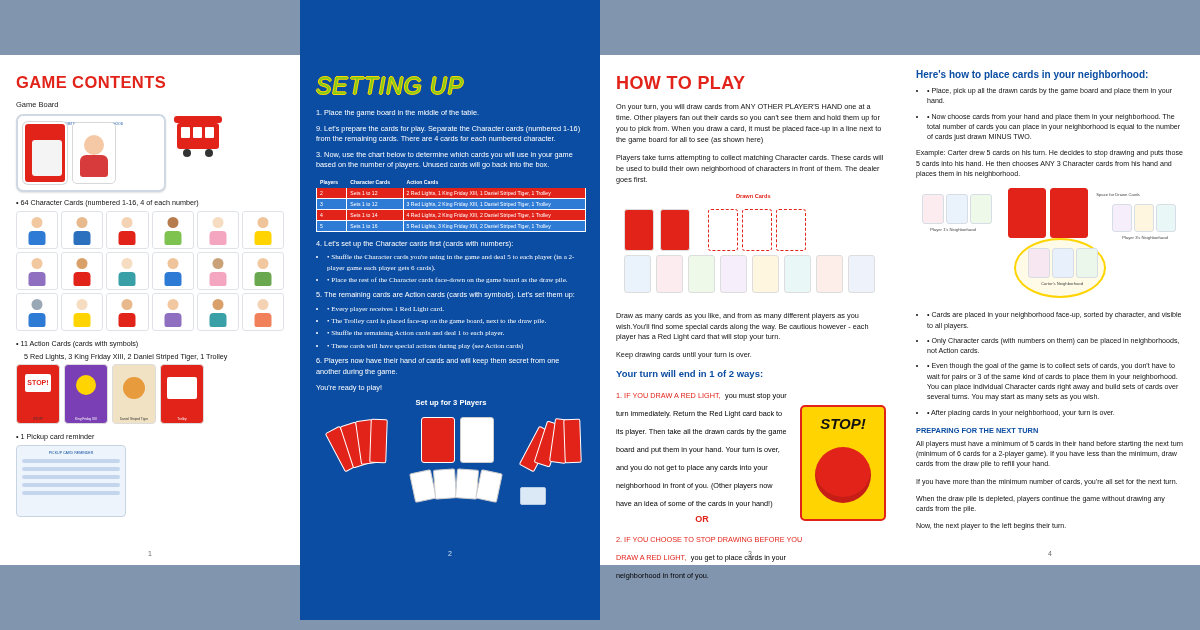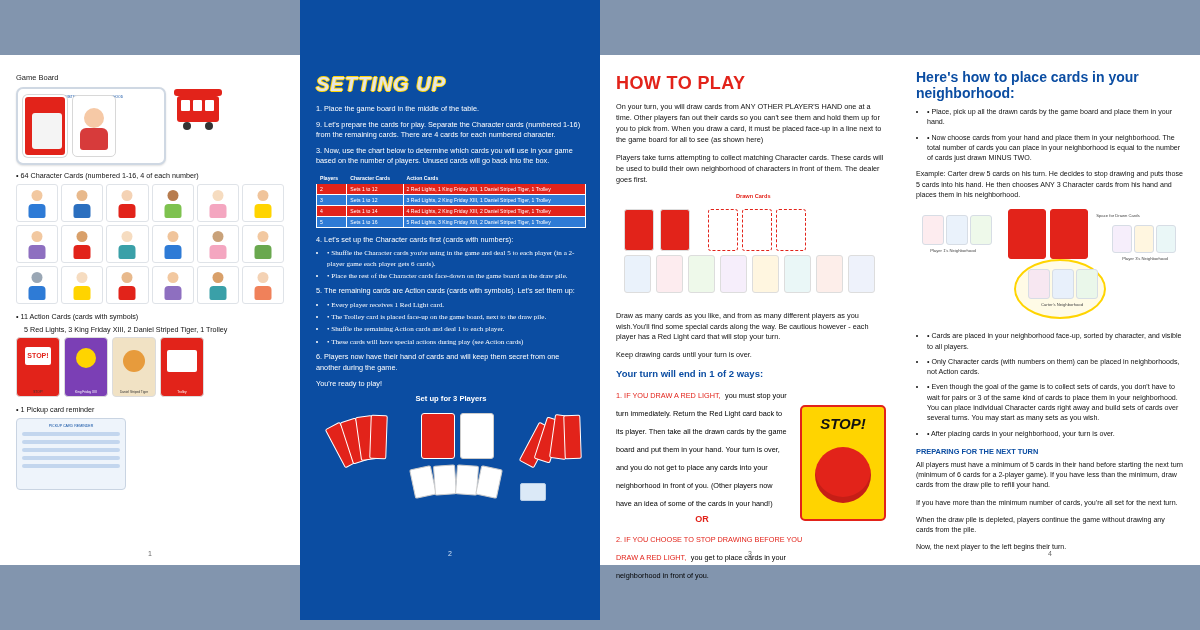--- a/index.html
+++ b/index.html
@@ -24,21 +24,21 @@
     content:""; position:absolute; left:300px; top:-55px; width:300px; height:620px;
     background:#0b4da2; z-index:0;
   }
   .page { z-index:1; }
 
   h1.red {
     color:#e2231a; font-size:16.5px; letter-spacing:.4px;
     margin:0 0 8px 0; font-weight:bold;
   }
   h1.yellowout {
-    color:#e5e5e5; font-size:20px; margin:0 0 8px 0; font-weight:bold;
+    color:#84cc16; font-size:23px; margin:0 0 8px 0; font-weight:normal;
     font-style:italic; letter-spacing:1px;
     text-shadow:-1px 0 #ffd400, 0 1px #ffd400, 1px 0 #ffd400, 0 -1px #ffd400;
   }
   .sub { font-size:7.5px; color:#222; margin:0 0 5px 0; }
   .bullet { font-size:7.2px; color:#111; margin:4px 0 3px 0; }
   .pagenum { position:absolute; bottom:8px; left:0; right:0; text-align:center; font-size:7px; color:#666; }
   .p2 .pagenum { color:#cfe0f5; }
 
   
   .board-wrap { display:flex; gap:6px; align-items:flex-start; margin-bottom:6px;}
@@ -127,37 +127,38 @@
   .stopbig {
     position:absolute; right:14px; bottom:44px; width:86px; height:116px;
     background:#ffd400; border:2px solid #e2231a; border-radius:5px;
   }
   .stopbig .lbl{ position:absolute; left:0;right:0; top:8px; text-align:center;
     font-size:15px; font-weight:bold; color:#111; font-style:italic;}
   .stopbig .dot{ position:absolute; left:50%; top:40px; transform:translateX(-50%);
     width:56px;height:56px;border-radius:50%;background:#e2231a; box-shadow:inset 0 -6px 0 rgba(0,0,0,.12);}
 
   
-  .p4 h3 { color:#0b4da2; font-size:14px; margin:0 0 6px 0; }
+  .p4 h3 { color:#0b4da2; font-size:10px; margin:0 0 6px 0; }
   .p4 ul { margin:0 0 6px 0; padding-left:11px; }
   .p4 li { font-size:7.1px; line-height:1.45; margin-bottom:5px; color:#111;}
   .p4 p { font-size:7.1px; line-height:1.45; margin:0 0 7px 0; color:#111;}
   .p4 .ttl2 { color:#0b4da2; font-weight:bold; font-size:7.4px; margin:8px 0 4px 0;}
   .nbd { position:relative; height:118px; margin:4px 0 6px 0;}
   .nbd .box { position:absolute; border:1px solid #d7dde5; border-radius:3px; background:#fff;}
   .nbd .lab { position:absolute; font-size:4.2px; color:#444; text-align:center; width:46px;}
   .oval { position:absolute; left:98px; top:52px; width:92px; height:60px;
      border:2px solid #ffd400; border-radius:50%; background:#fffbe6;}
 </style>
 </head>
 <body>
 
 <div class="sheet">
 
   <div class="page p1">
+    <h1 class="red">GAME CONTENTS</h1>
     <div class="sub">Game Board</div>
 
     <div class="board-wrap">
       <div class="board">
         <div class="tophead">MISTER ROGERS' NEIGHBORHOOD</div>
         <div class="cardR"></div>
         <div class="cardW">
           <div class="face"></div>
             <div class="body"></div>
         </div>

